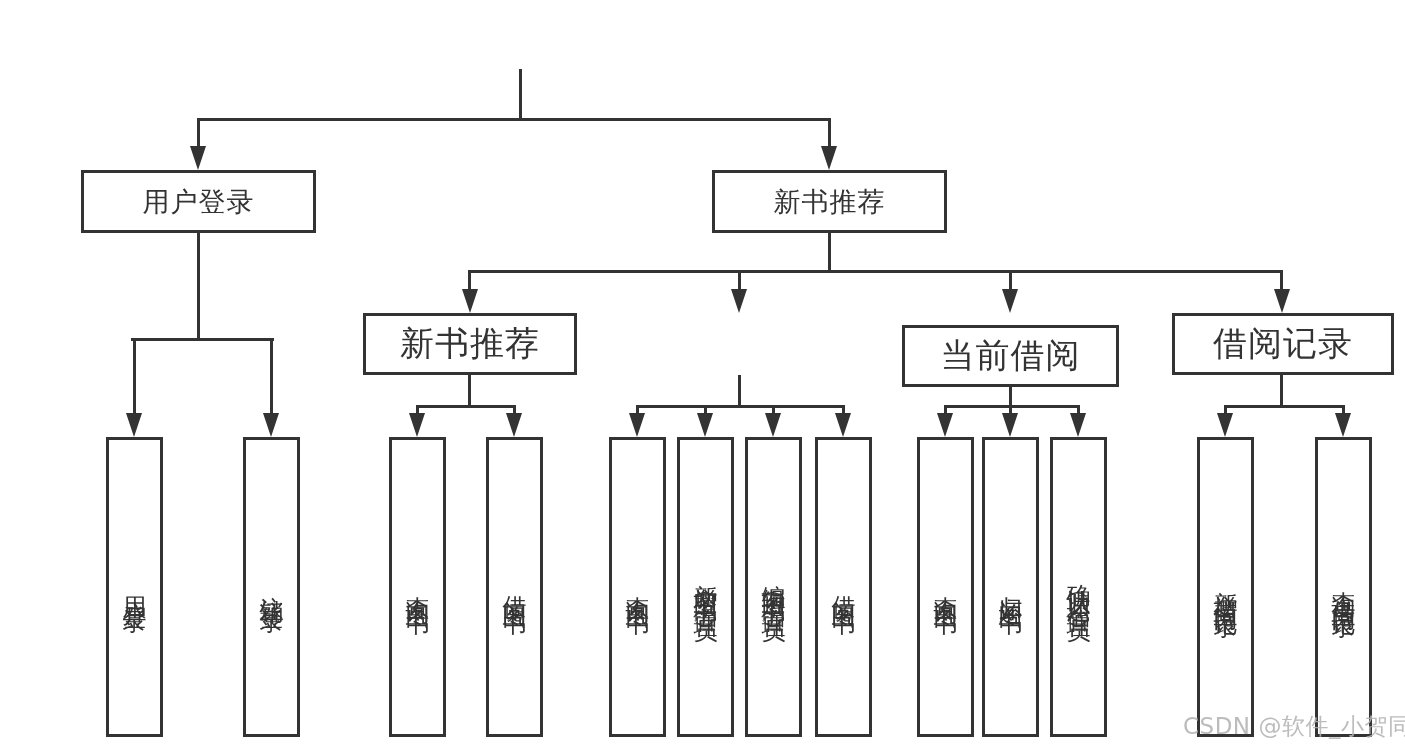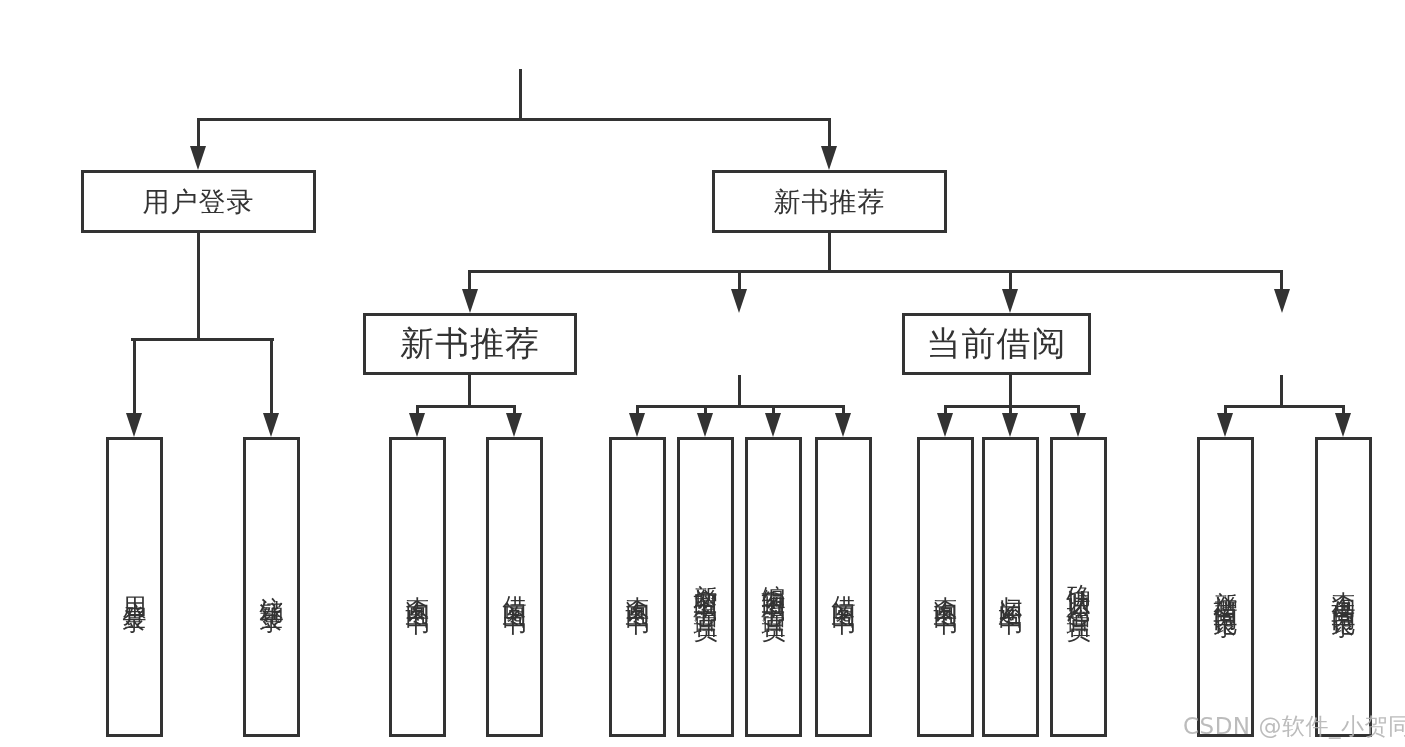--- a/index.html
+++ b/index.html
@@ -99,22 +99,25 @@
   <div class="node lvl2" style="left:81px;top:170px;width:235px;height:63px">
     <span>用户登录</span>
   </div>
   <div class="node lvl2" style="left:712px;top:170px;width:235px;height:63px">
     <span>新书推荐</span>
   </div>
 
   <div class="node lvl3" style="left:363px;top:313px;width:214px;height:62px">
     <span>新书推荐</span>
   </div>
-  <div class="node lvl3" style="left:902px;top:313px;width:189px;height:62px">
+  <div class="node lvl3" style="left:902px;top:325px;width:217px;height:62px">
     <span>当前借阅</span>
+  </div>
+  <div class="node lvl3" style="left:1172px;top:313px;width:222px;height:62px">
+    <span>借阅记录</span>
   </div>
 
   <div class="node leaf" style="left:106px;top:437px;width:57px;height:300px">
     <span class="vtxt">用户登录</span>
   </div>
   <div class="node leaf" style="left:243px;top:437px;width:57px;height:300px">
     <span class="vtxt">注销登录</span>
   </div>
 
   <div class="node leaf" style="left:389px;top:437px;width:57px;height:300px">

